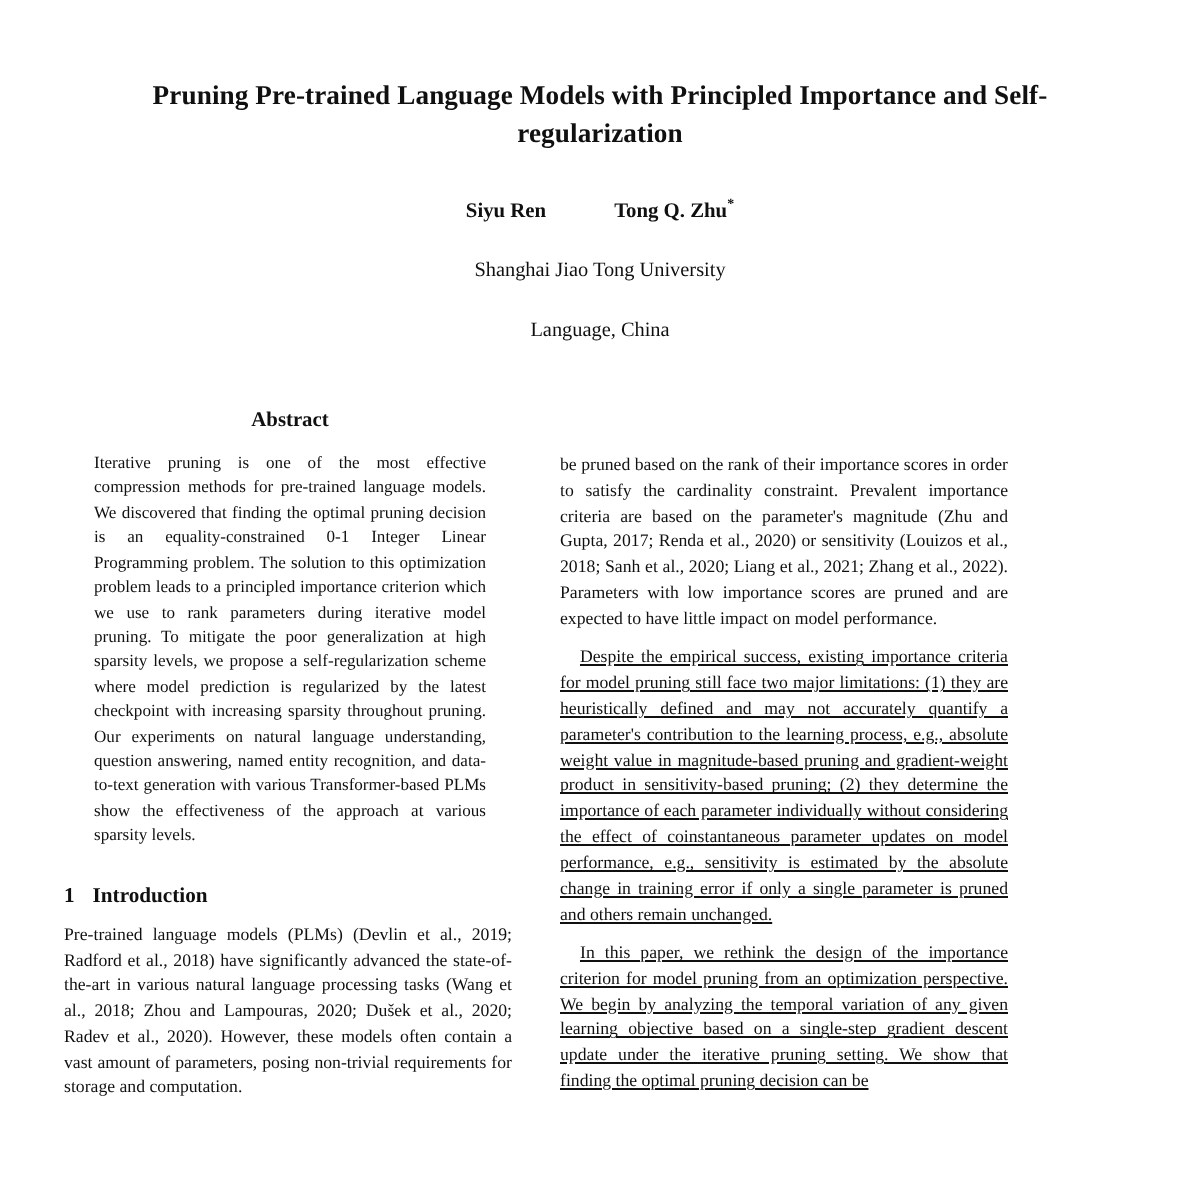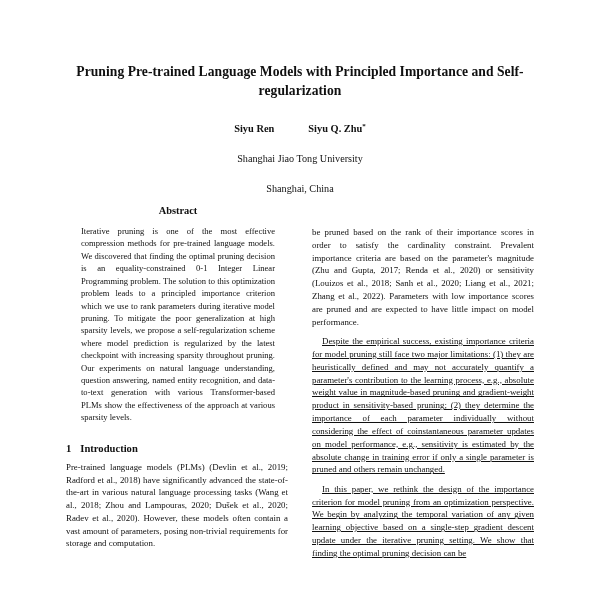--- a/index.html
+++ b/index.html
@@ -18,21 +18,21 @@
     position: relative;
     width: 600px;
     height: 600px;
     box-sizing: border-box;
     padding: 0;
     overflow: hidden;
   }
 
   
   .title-block {
-    padding: 62px 72px 0 72px;
+    padding: 38px 72px 0 72px;
     text-align: center;
   }
   .paper-title {
     font-size: 13.6px;
     font-weight: bold;
     line-height: 1.42;
     letter-spacing: 0.05px;
     margin: 0;
   }
 
@@ -70,21 +70,21 @@
 
   
   .columns {
     position: absolute;
     top: 200px;
     left: 0;
     width: 600px;
     height: 400px;
     display: flex;
     gap: 24px;
-    padding: 0 66px;
+    padding: 0 32px;
     box-sizing: border-box;
     overflow: hidden;
   }
   .column {
     width: 224px;
     overflow: hidden;
   }
 
   
   .abstract-wrap {
@@ -141,24 +141,24 @@
 <body>
 
 <div class="page">
 
   <div class="title-block">
     <h1 class="paper-title">Pruning Pre-trained Language Models with Principled Importance and Self-regularization</h1>
 
     <div class="authors-block">
       <div class="author-names">
         <span class="author-name"><span>Siyu Ren</span><sup></sup></span>
-        <span class="author-name"><span>Siyu Q. Zhu</span><sup>*</sup></span>
+        <span class="author-name"><span>Tong Q. Zhu</span><sup>*</sup></span>
       </div>
       <div class="affiliation-line">Shanghai Jiao Tong University</div>
-      <div class="affiliation-line">Shanghai, China</div>
+      <div class="affiliation-line">Language, China</div>
     </div>
   </div>
 
   <div class="columns">
 
     <div class="column lcol">
       <div class="abstract-wrap">
         <div class="abstract-heading">Abstract</div>
         <div class="abstract-body">Iterative pruning is one of the most effective compression methods for pre-trained language models. We discovered that finding the optimal pruning decision is an equality-constrained 0-1 Integer Linear Programming problem. The solution to this optimization problem leads to a principled importance criterion which we use to rank parameters during iterative model pruning. To mitigate the poor generalization at high sparsity levels, we propose a self-regularization scheme where model prediction is regularized by the latest checkpoint with increasing sparsity throughout pruning. Our experiments on natural language understanding, question answering, named entity recognition, and data-to-text generation with various Transformer-based PLMs show the effectiveness of the approach at various sparsity levels.</div>
       </div>

